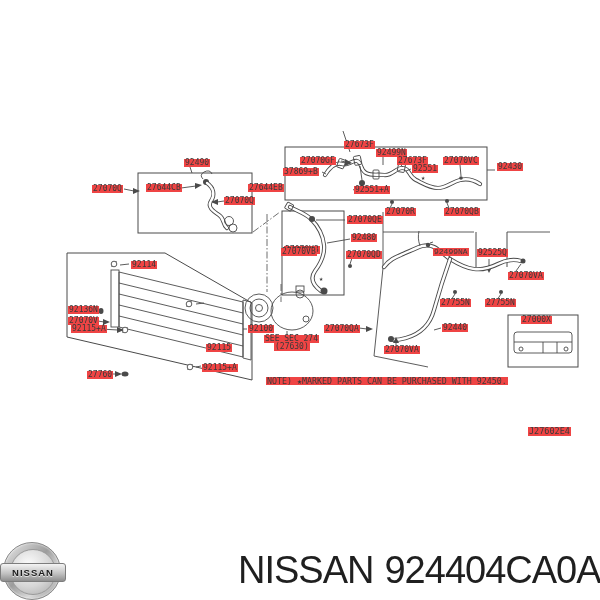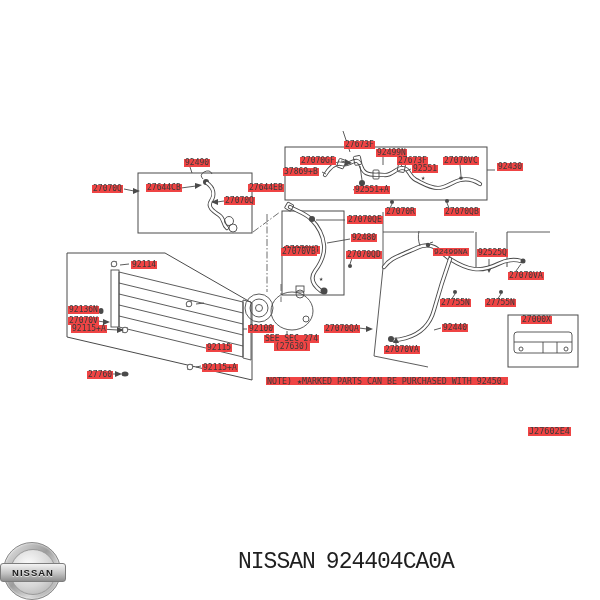--- a/index.html
+++ b/index.html
@@ -14,22 +14,22 @@
   .ln{fill:none;stroke:var(--line,#4a4a4a);stroke-width:0.9;}
   .box{fill:none;stroke:var(--line,#4a4a4a);stroke-width:1;}
   .po{fill:none;stroke:var(--line,#4a4a4a);stroke-width:4.2;stroke-linecap:round;}
   .pi{fill:none;stroke:#fff;stroke-width:2.4;stroke-linecap:round;}
   .bl{fill:var(--line,#4a4a4a);stroke:none;}
   .dd{fill:none;stroke:var(--line,#4a4a4a);stroke-width:0.8;stroke-dasharray:7 2 1.5 2;}
   .ah{fill:var(--line,#4a4a4a);stroke:none;}
   .bolt circle{fill:#fff;stroke:var(--line,#4a4a4a);stroke-width:0.9;}
   .bolt line{stroke:var(--line,#4a4a4a);stroke-width:0.9;}
   
-  .footer-title{position:absolute;left:238px;top:549px;font-family:Liberation Mono, monospace;
-                font-size:23px;letter-spacing:-1px;color:var(--footer_text,#1f1f1f);white-space:nowrap;}
+  .footer-title{position:absolute;left:238px;top:549px;font-family:Liberation Sans, sans-serif;
+                font-size:38px;letter-spacing:-1px;color:var(--footer_text,#1f1f1f);white-space:nowrap;}
   .footer-title .pn{margin-left:11px;}
   .emblem{position:absolute;left:3px;top:542px;width:60px;height:58px;}
   .emblem .outer{position:absolute;left:0;top:0;width:56px;height:56px;border-radius:50%;
      background:linear-gradient(135deg,#ededed 0%,#9c9c9c 45%,#d9d9d9 70%,#8f8f8f 100%);
      border:1px solid #8a8a8a;box-shadow:inset 0 0 2px #fff;}
   .emblem .inner{position:absolute;left:7px;top:7px;width:44px;height:44px;border-radius:50%;
      background:radial-gradient(circle at 40% 35%,#fdfdfd 0%,#d6d6d6 55%,#a6a6a6 100%);
      border:1px solid #9a9a9a;}
   .emblem .bar{position:absolute;left:-3px;right:-3px;top:21px;height:17px;border-radius:3px;
      background:linear-gradient(#f4f4f4 0%,#c2c2c2 55%,#8e8e8e 100%);border:1px solid #7d7d7d;

